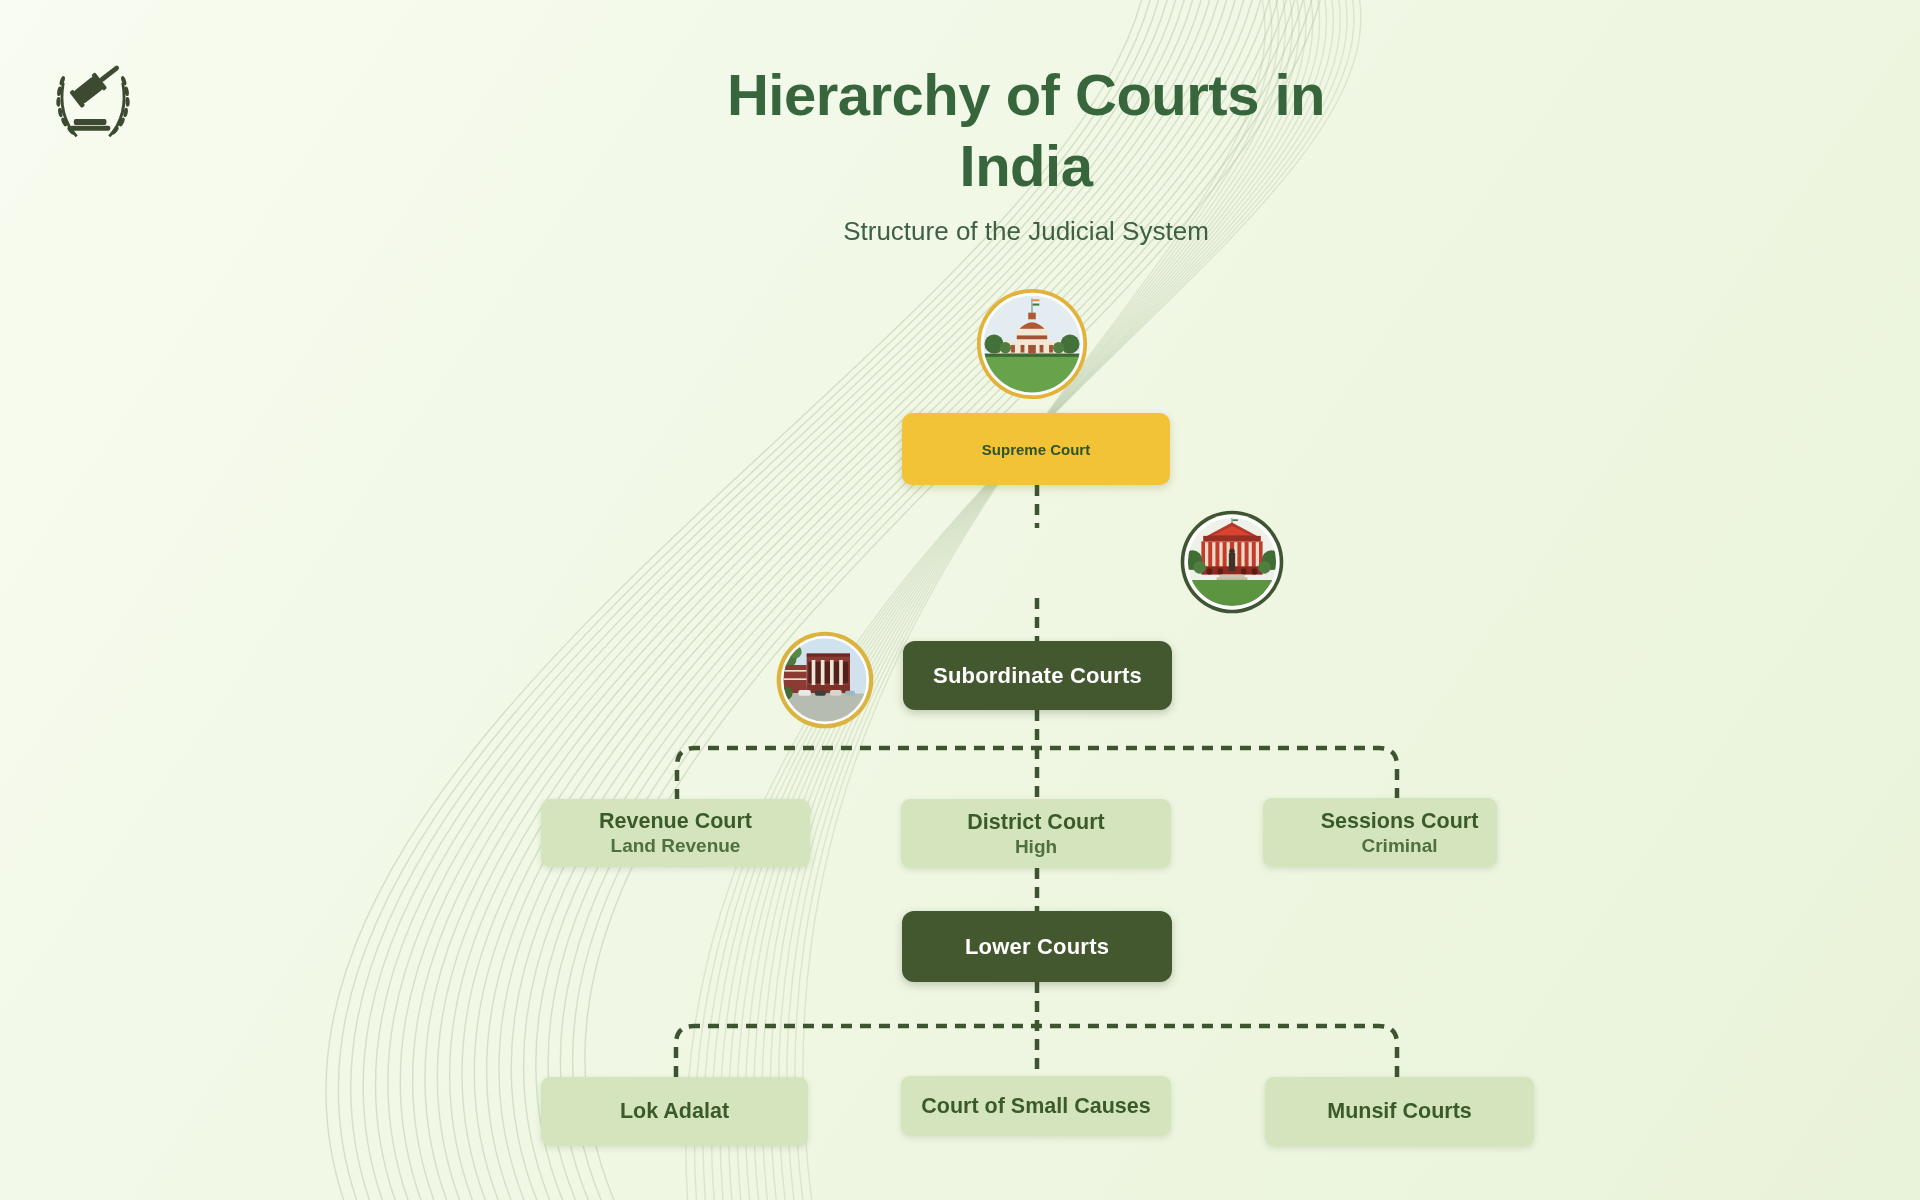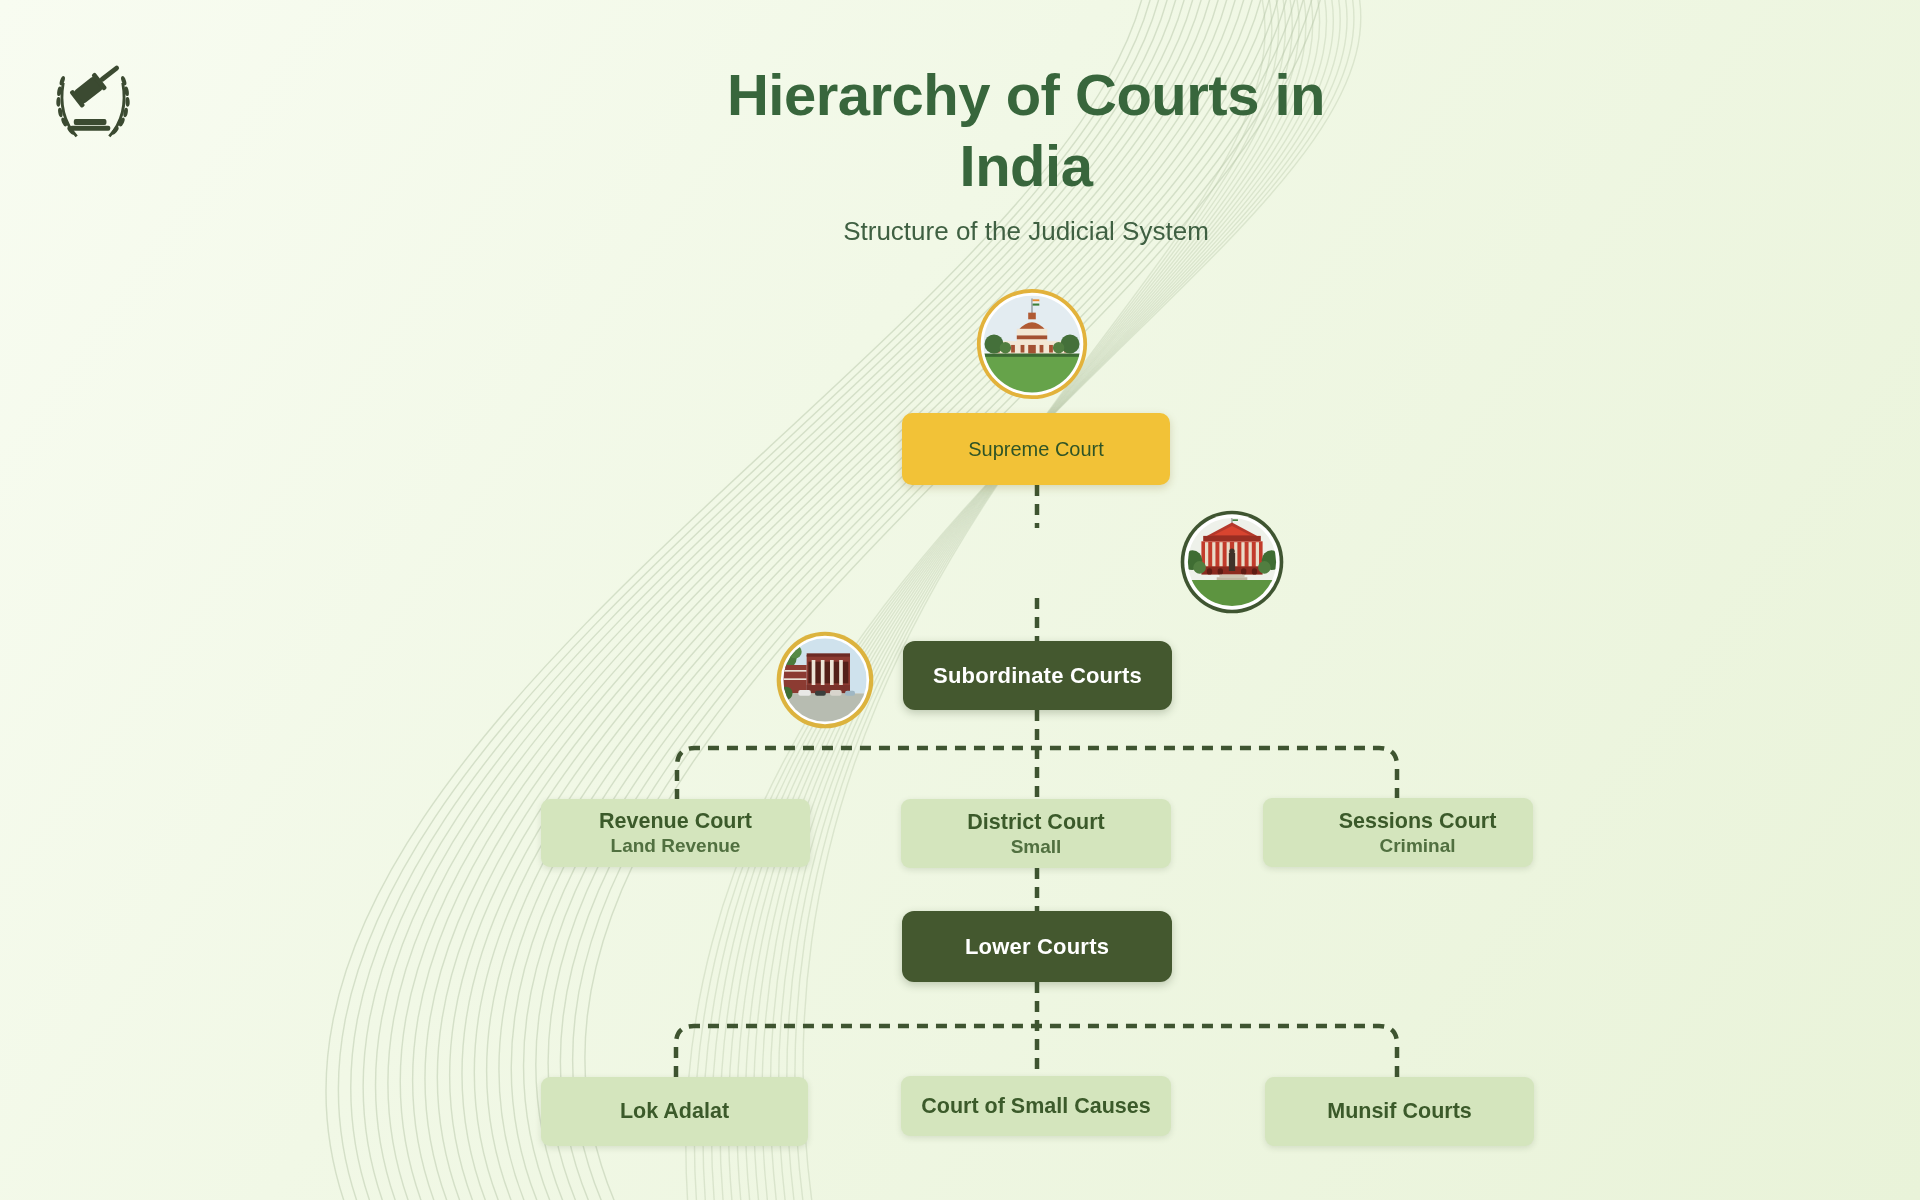--- a/index.html
+++ b/index.html
@@ -39,35 +39,35 @@
   }
   .box-dark{
     background:#44582f;border-radius:12px;color:#ffffff;
     box-shadow:0 3px 8px rgba(45,65,30,.25);
   }
   .box-dark .lbl{font-size:22px;font-weight:700;letter-spacing:.2px;}
   .box-yellow{
     background:#f2c237;border-radius:10px;color:#2f5426;
     box-shadow:0 3px 8px rgba(120,95,20,.22);
   }
-  .box-yellow .lbl{font-size:20px;font-weight:400;}
+  .box-yellow .lbl{font-size:15px;font-weight:700;}
   .box-light{
     background:#d4e5bd;border-radius:9px;
     box-shadow:0 2px 6px rgba(60,80,40,.14);
   }
   .box-light .t{font-size:21.5px;font-weight:700;color:#3b5a2a;line-height:1.25;}
   .box-light .s{font-size:19px;font-weight:700;color:#517040;line-height:1.2;}
 
   
   #n-supreme      {left:902px; top:413px; width:268px; height:72px;}
   #n-high        {left:902px; top:528px; width:270px; height:70px;}
   #n-subordinate {left:903px; top:641px; width:269px; height:69px;}
   #n-revenue     {left:541px; top:799px; width:269px; height:68px;}
   #n-district    {left:901px; top:799px; width:270px; height:69px;}
-  #n-sessions    {left:1263px;top:798px; width:270px; height:69px;padding-left:39px;}
+  #n-sessions    {left:1263px;top:798px; width:234px; height:69px;padding-left:39px;}
   #n-lower       {left:902px; top:911px; width:270px; height:71px;}
   #n-lok         {left:541px; top:1077px;width:267px; height:69px;}
   #n-small       {left:901px; top:1076px;width:270px; height:60px;}
   #n-munsif      {left:1265px;top:1077px;width:269px; height:69px;}
 
   .circle-photo{border-radius:50%;}
   #c-supreme{left:975px; top:287px; width:114px;height:114px;}
   #c-high   {left:1178px;top:508px; width:108px;height:108px;}
   #c-sub    {left:775px; top:630px; width:100px;height:100px;}
 </style>
@@ -288,21 +288,21 @@
     <div class="lbl">Subordinate Courts</div>
   </div>
 
   <div id="n-revenue" class="node box box-light">
     <div class="t">Revenue Court</div>
     <div class="s">Land Revenue</div>
   </div>
 
   <div id="n-district" class="node box box-light">
     <div class="t">District Court</div>
-    <div class="s">Small</div>
+    <div class="s">High</div>
   </div>
 
   <div id="n-sessions" class="node box box-light">
     <div class="t">Sessions Court</div>
     <div class="s">Criminal</div>
   </div>
 
   <div id="n-lower" class="node box box-dark">
     <div class="lbl">Lower Courts</div>
   </div>

